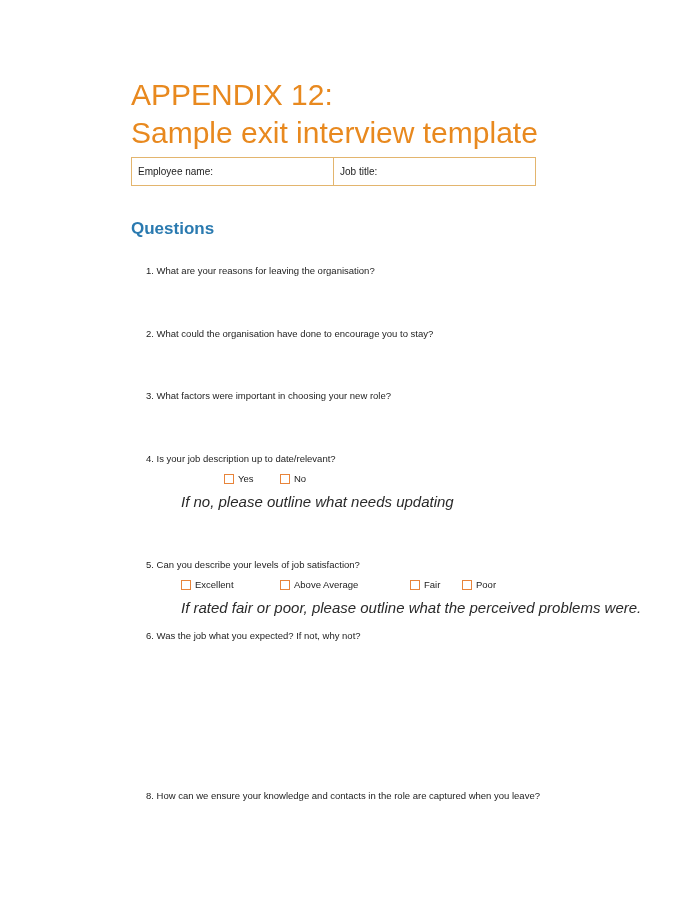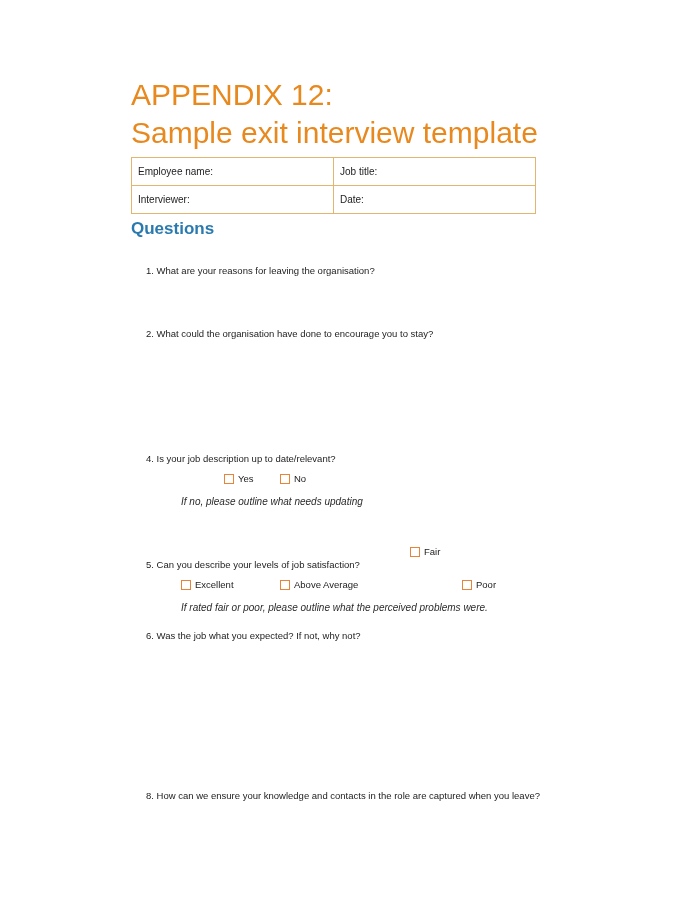--- a/index.html
+++ b/index.html
@@ -29,21 +29,21 @@
     .section-h {
       position: absolute; left: 131px; top: 219px; color: #2a7ab0;
       font-size: 17px; line-height: 20px;
     }
 
     .q {
       position: absolute; left: 146px; font-size: 9.5px; line-height: 12px;
       color: #1c1c1c; white-space: nowrap;
     }
     .note {
-      position: absolute; left: 181px; font-size: 10px; line-height: 12px;
+      position: absolute; left: 181px; font-size: 15px; line-height: 12px;
       font-style: italic; color: #2a2a2a; white-space: nowrap;
     }
     .opt {
       position: absolute; display: flex; align-items: center; gap: 4px;
       font-size: 9.5px; line-height: 12px; color: #222; white-space: nowrap;
       cursor: pointer;
     }
     .box {
       width: 10px; height: 10px; border: 1.6px solid #e8843a; background: #fff; display: inline-block;
     }
@@ -55,31 +55,28 @@
 
   <h1 class="title t1">APPENDIX 12:</h1>
   <h1 class="title t2">Sample exit interview template</h1>
 
   <table class="info">
     <tbody>
         <tr>
       <td class="c1">Employee name:</td>
       <td>Job title:</td>
     </tr>
-    <tr>
-      <td class="c1">Interviewer:</td>
-      <td>Date:</td>
-    </tr>
   </tbody>
     </table>
 
   <h2 class="section-h">Questions</h2>
 
   <div class="q" style="top:265px;">1. What are your reasons for leaving the organisation?</div>
   <div class="q" style="top:328px;">2. What could the organisation have done to encourage you to stay?</div>
+  <div class="q" style="top:390px;">3. What factors were important in choosing your new role?</div>
 
   <div class="q" style="top:453px;">4. Is your job description up to date/relevant?</div>
   <label class="opt" style="left:181px; top:473px;padding-left:43px;">
     <span class="box"></span>
     <span>Yes</span>
   </label>
   <label class="opt" style="left:280px; top:473px;">
     <span class="box"></span>
     <span>No</span>
   </label>
@@ -87,21 +84,21 @@
 
   <div class="q" style="top:559px;">5. Can you describe your levels of job satisfaction?</div>
   <label class="opt" style="left:181px; top:579px;">
     <span class="box"></span>
     <span>Excellent</span>
   </label>
   <label class="opt" style="left:280px; top:579px;">
     <span class="box"></span>
     <span>Above Average</span>
   </label>
-  <label class="opt" style="left:394px; top:546px;padding-left:16px;">
+  <label class="opt" style="left:394px; top:579px;padding-left:16px;">
     <span class="box"></span>
     <span>Fair</span>
   </label>
   <label class="opt" style="left:462px; top:579px;">
     <span class="box"></span>
     <span>Poor</span>
   </label>
   <div class="note" style="top:602px;">If rated fair or poor, please outline what the perceived problems were.</div>
 
   <div class="q" style="top:630px;">6. Was the job what you expected? If not, why not?</div>

